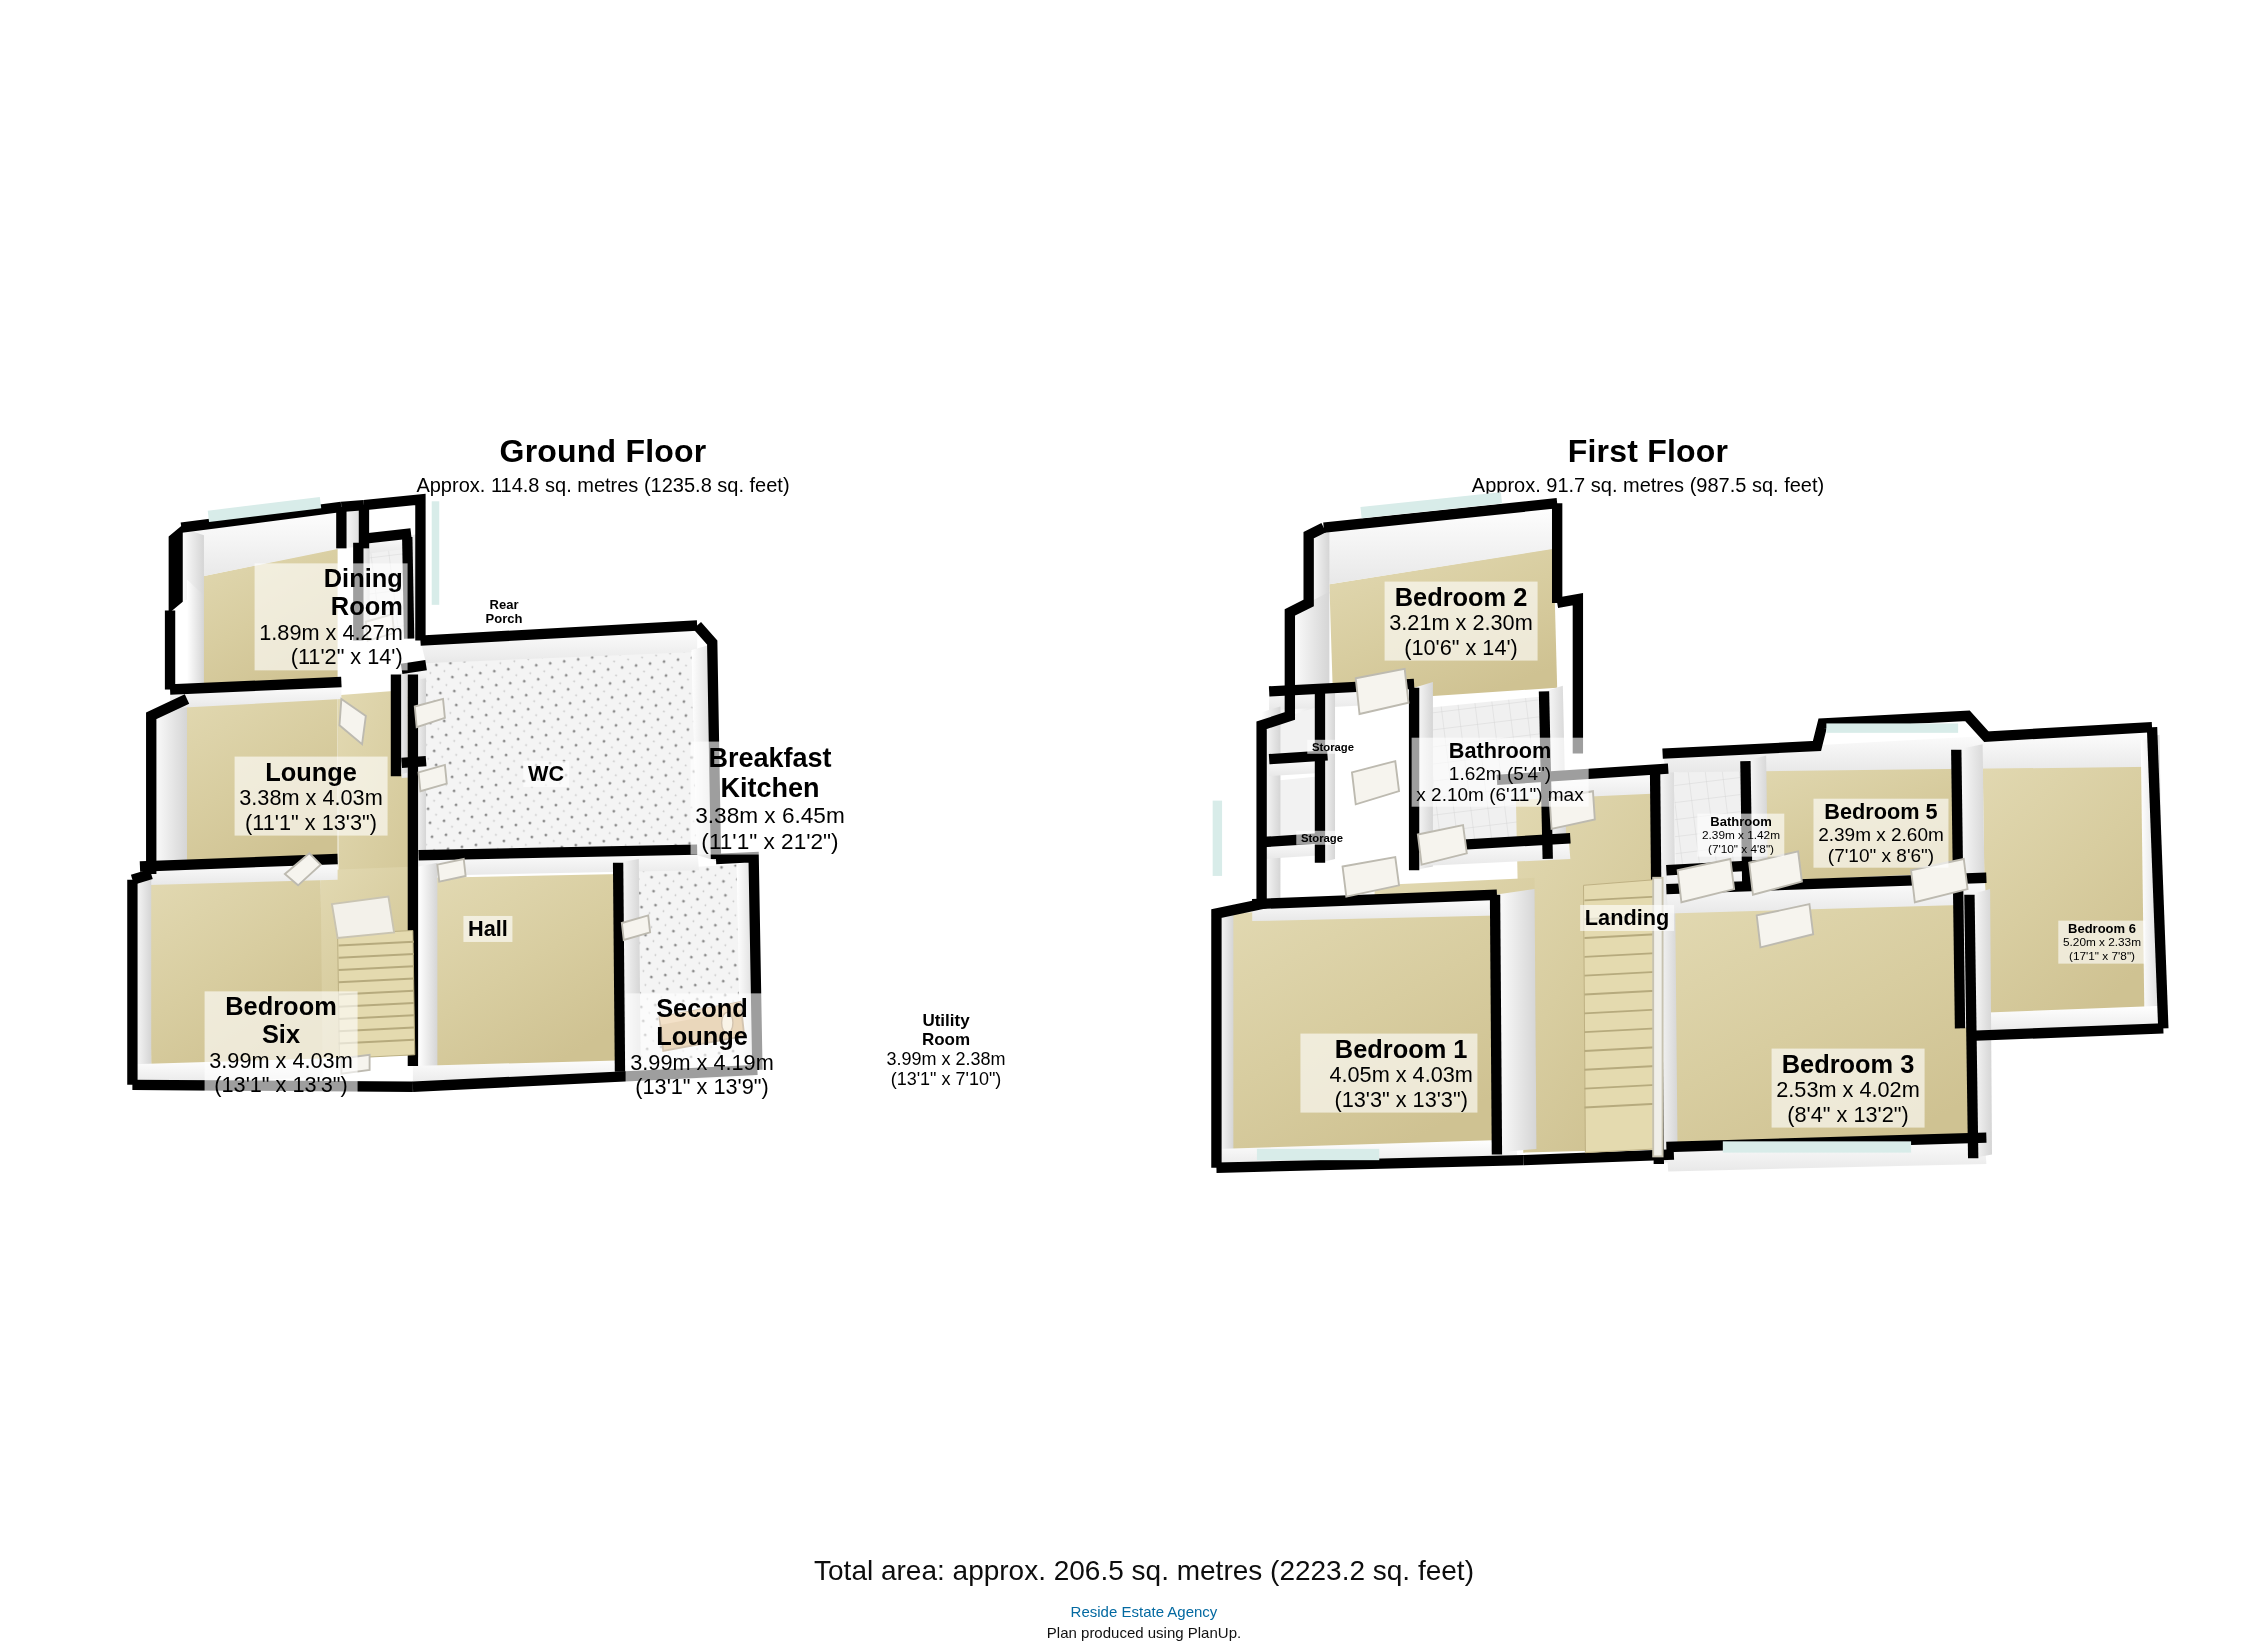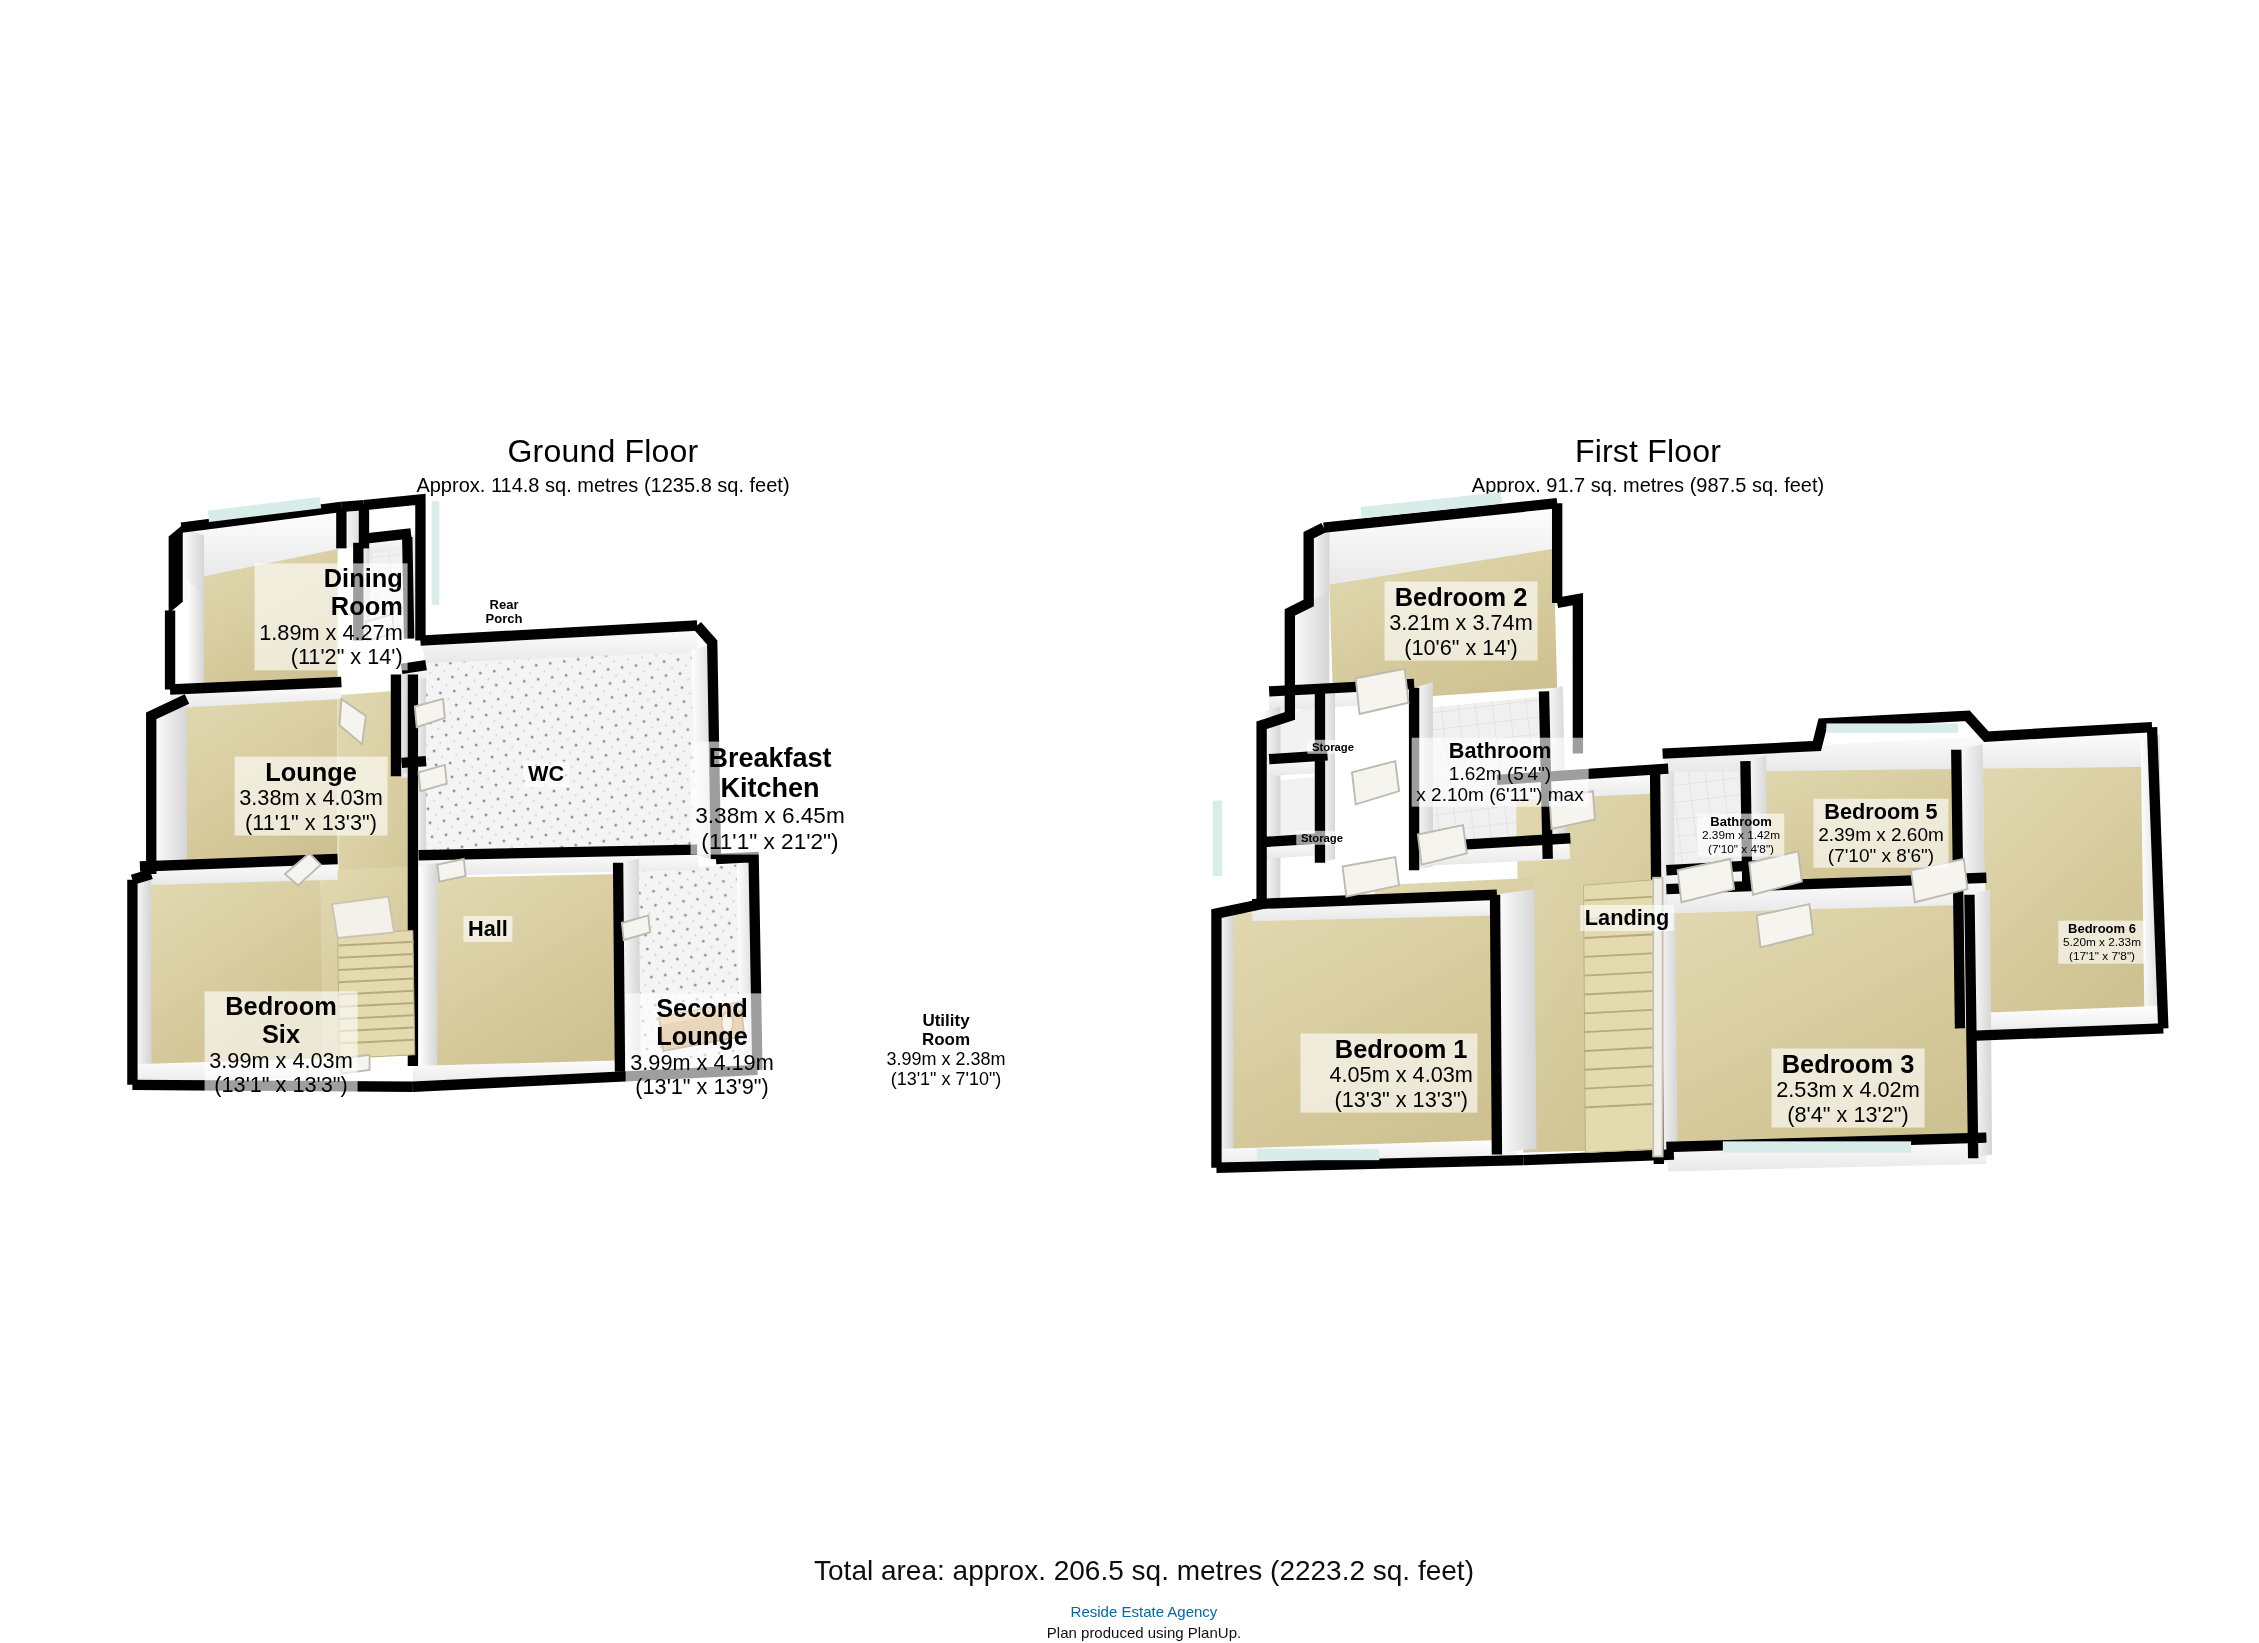--- a/index.html
+++ b/index.html
@@ -19,21 +19,21 @@
     position: absolute;
     inset: 0;
   }
   .floor-heading {
     position: absolute;
     text-align: center;
     color: #000;
   }
   .floor-heading .ft {
     font-size: 32px;
-    font-weight: normal;
+    font-weight: bold;
     letter-spacing: 0.2px;
     line-height: 1.15;
   }
   .floor-heading .fs {
     font-size: 20px;
     font-weight: normal;
     line-height: 1.35;
     margin-top: 1.9px;
   }
   #ground-heading { left: 311px; top: 433px; width: 584px; }
@@ -465,21 +465,21 @@
       <polygon points="552,404 608,392 612,424 556,438"></polygon>
       <polygon points="628,396 680,384 684,416 632,430"></polygon>
       <polygon points="636,452 692,440 696,472 640,486"></polygon>
       <polygon points="800,404 856,392 860,424 804,438"></polygon>
       <polygon points="416,328 462,320 464,350 418,360"></polygon>
     </g>
   </svg>
 
   <div class="room-label sz-lg" style="left:1461px; top:621px;">
     <span class="rl-name">Bedroom 2</span>
-    <span class="rl-dim">3.21m x 3.74m</span>
+    <span class="rl-dim">3.21m x 2.30m</span>
     <span class="rl-dim">(10'6" x 14')</span>
   </div>
 
   <div class="room-label sz-tiny" style="left:1333px; top:747px;">
     <span class="rl-name">Storage</span>
   </div>
 
   <div class="room-label sz-tiny" style="left:1322px; top:838px;">
     <span class="rl-name">Storage</span>
   </div>

